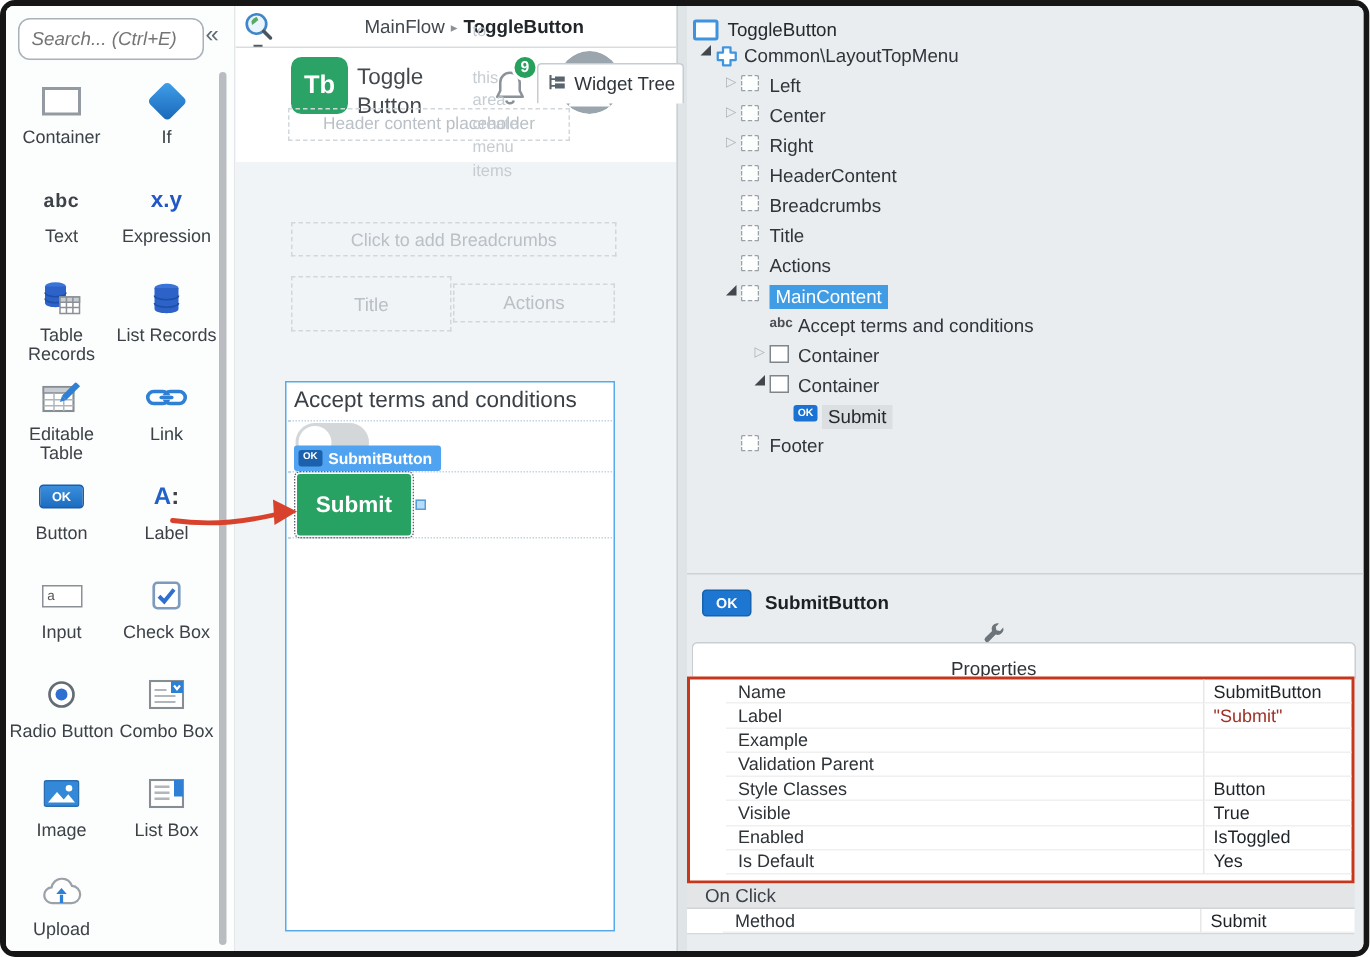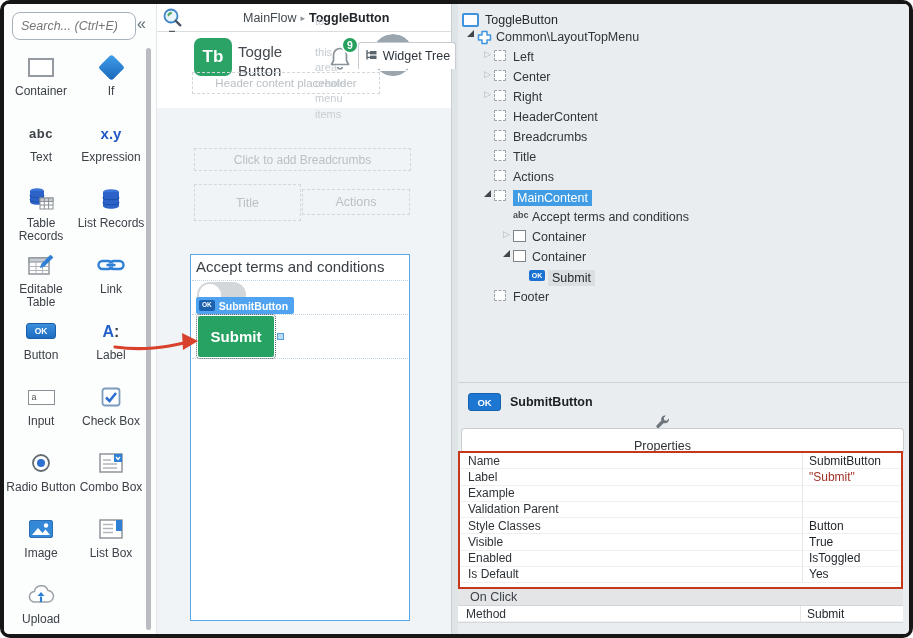--- a/index.html
+++ b/index.html
@@ -82,21 +82,21 @@
 
   #selband{left:0;top:378px;right:0;height:42px;border-top:1px solid #ccd2d6;}
   #selbadge{left:10px;top:10px;width:33px;height:18px;border-radius:3px;background:#1d76d2;border:1px solid #1563ae;box-sizing:border-box;color:#fff;font-size:9.5px;font-weight:700;display:flex;align-items:center;justify-content:center;}
   #selname{left:52px;top:12px;font-size:12.5px;font-weight:700;color:#1b2025;}
 
   #tabbar{left:0;top:421px;right:0;height:28px;}
   #proptab{position:absolute;left:3px;right:5px;top:3px;bottom:0;background:#fff;border:1px solid #c9ced2;border-bottom:none;border-radius:4px 4px 0 0;display:flex;align-items:center;justify-content:flex-end;padding-right:40px;gap:6px;font-size:12.5px;color:#2e3338;cursor:pointer;flex-direction:column;}
 
   #redbox{left:0;top:447px;width:445px;height:138px;border:2px solid #c5361a;box-sizing:border-box;background:#fff;}
   #prop-rows{display:grid;grid-template-columns:342px 1fr;grid-auto-rows:16.25px;font-size:12px;}
-  .pname{padding-left:8px;color:#2e3338;border-bottom:1px solid #f0f0f0;display:flex;align-items:center;white-space:nowrap;}
+  .pname{padding-left:8px;color:#2e3338;border-bottom:1px solid #f0f0f0;display:flex;align-items:center;white-space:nowrap;margin-left:24px;}
   .pval{color:#1f2429;border-bottom:1px solid #f0f0f0;border-left:1px solid #e7e7e7;display:flex;align-items:center;padding-left:6px;white-space:nowrap;cursor:text;}
   .pval.expr{color:#a03126;}
   #onclick{left:0;top:585px;width:445px;height:17px;background:#e3e5e7;border-bottom:1px solid #d2d5d8;box-sizing:border-box;font-size:12.5px;color:#3c4247;display:flex;align-items:center;padding-left:12px;}
   #methodrow{left:0;top:602px;width:445px;height:17px;background:#fff;display:grid;grid-template-columns:342px 1fr;font-size:12px;border-bottom:1px solid #d6d9db;box-sizing:border-box;}
 
   
   #arrow{left:100px;top:318px;z-index:50;pointer-events:none;}
 </style>
 </head>
 <body>

